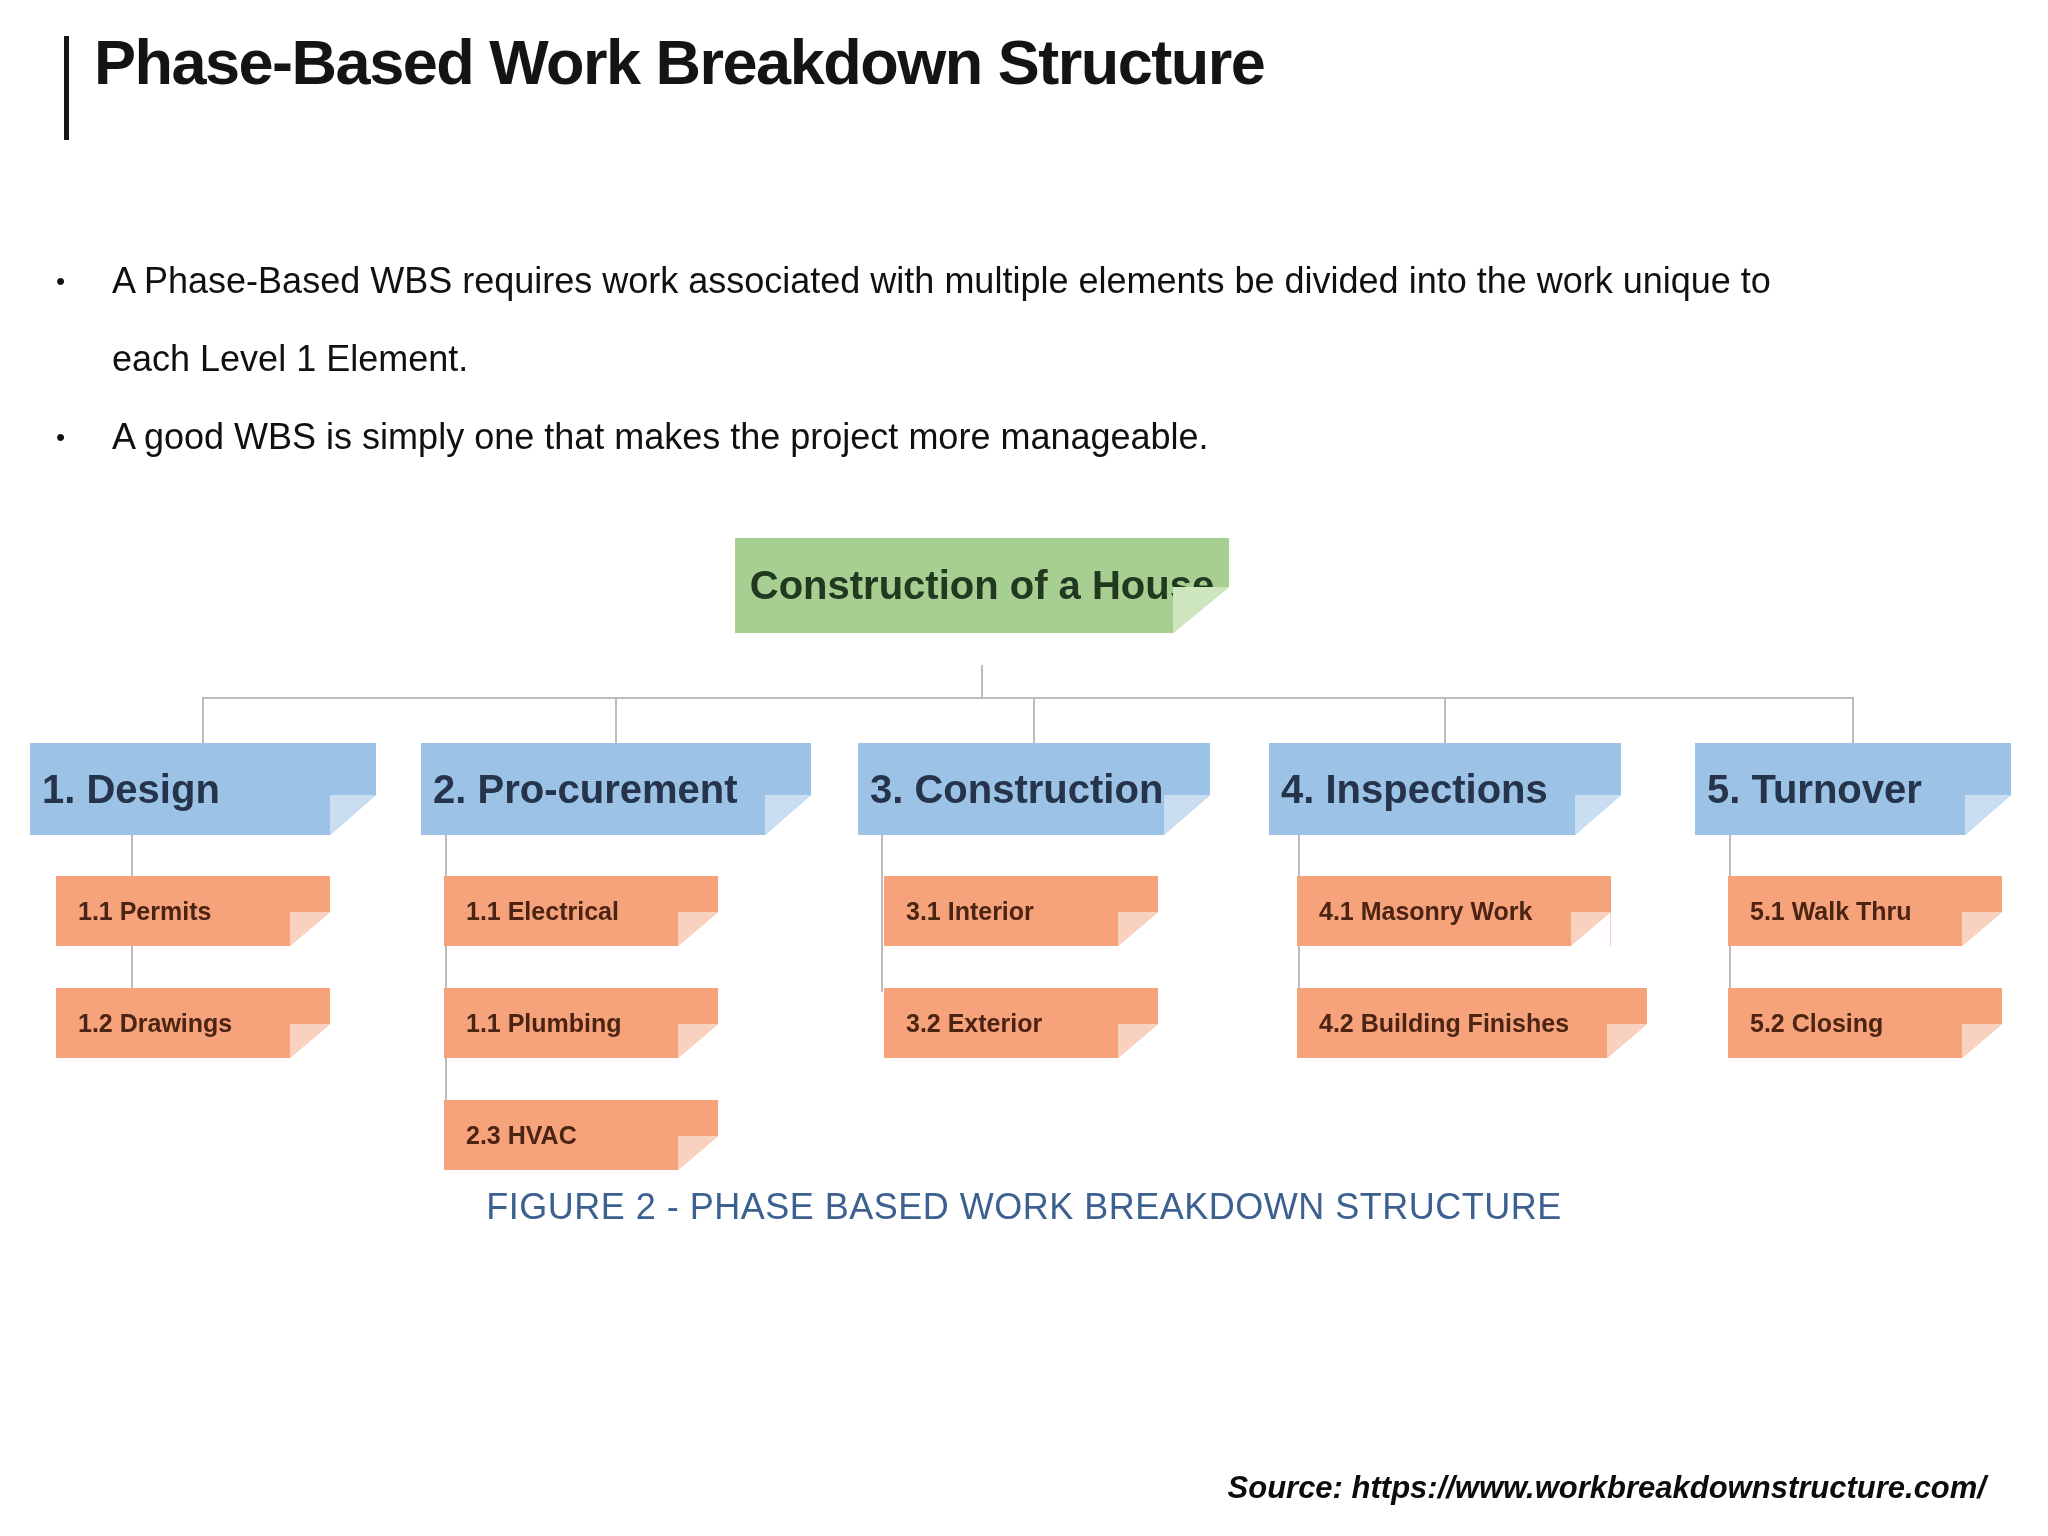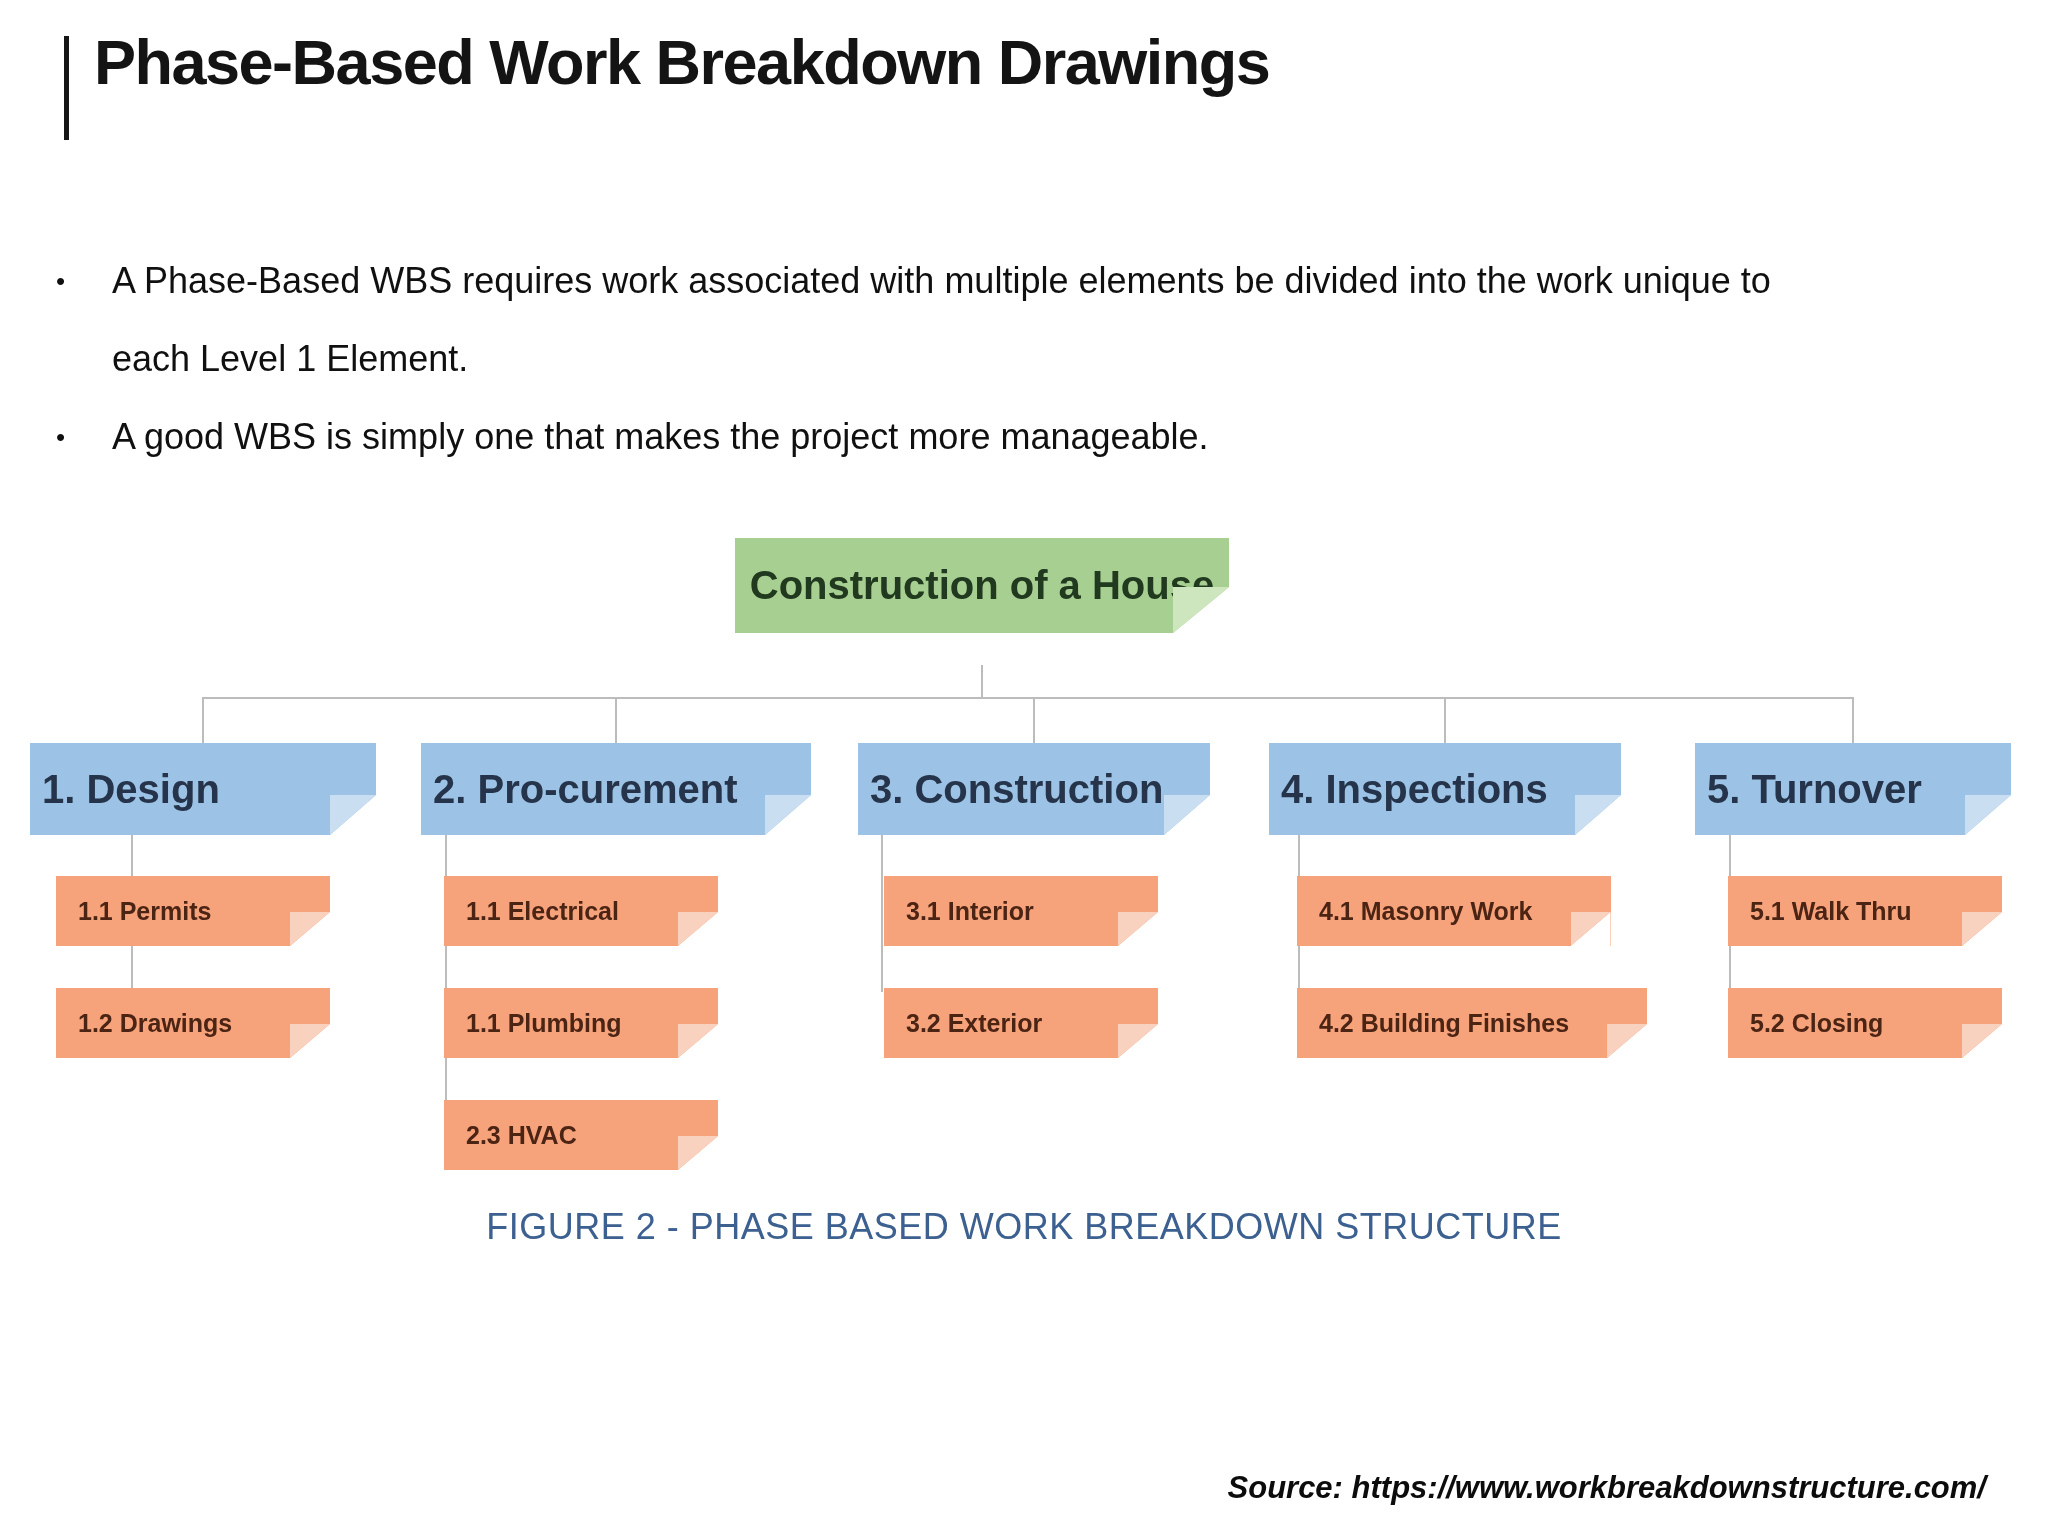--- a/index.html
+++ b/index.html
@@ -42,34 +42,34 @@
   .task-note::before, .task-note::after { width:40px; height:34px; }
   .task-note::after { background:#f9d2bf; }
 
   
   .vline { position:absolute; width:2px; background:#bcbcbc; }
   .hline { position:absolute; height:2px; background:#bcbcbc; }
 
   
   .figure-caption {
     position:absolute; left:0; right:0; top:1186px; text-align:center;
-    font-size:36px; font-weight:400; letter-spacing:0.5px; color:#3c608f;margin-top:20px;
+    font-size:36px; font-weight:400; letter-spacing:0.5px; color:#3c608f;
   }
   .source-note {
     position:absolute; right:62px; top:1470px;
     font-size:31px; font-weight:700; font-style:italic; color:#0c0c0c; white-space:nowrap;
   }
 </style>
 </head>
 <body>
 
 <div class="page">
 
   <div class="title-bar"></div>
-  <h1 class="page-title">Phase-Based Work Breakdown Drawings</h1>
+  <h1 class="page-title">Phase-Based Work Breakdown Structure</h1>
 
   <ul class="bullets">
     <li>
       <span class="dot">•</span>
       <span class="btxt">A Phase-Based WBS requires work associated with multiple elements be divided into the work unique to each Level 1 Element.</span>
     </li>
     <li>
       <span class="dot">•</span>
       <span class="btxt">A good WBS is simply one that makes the project more manageable.</span>
     </li>

